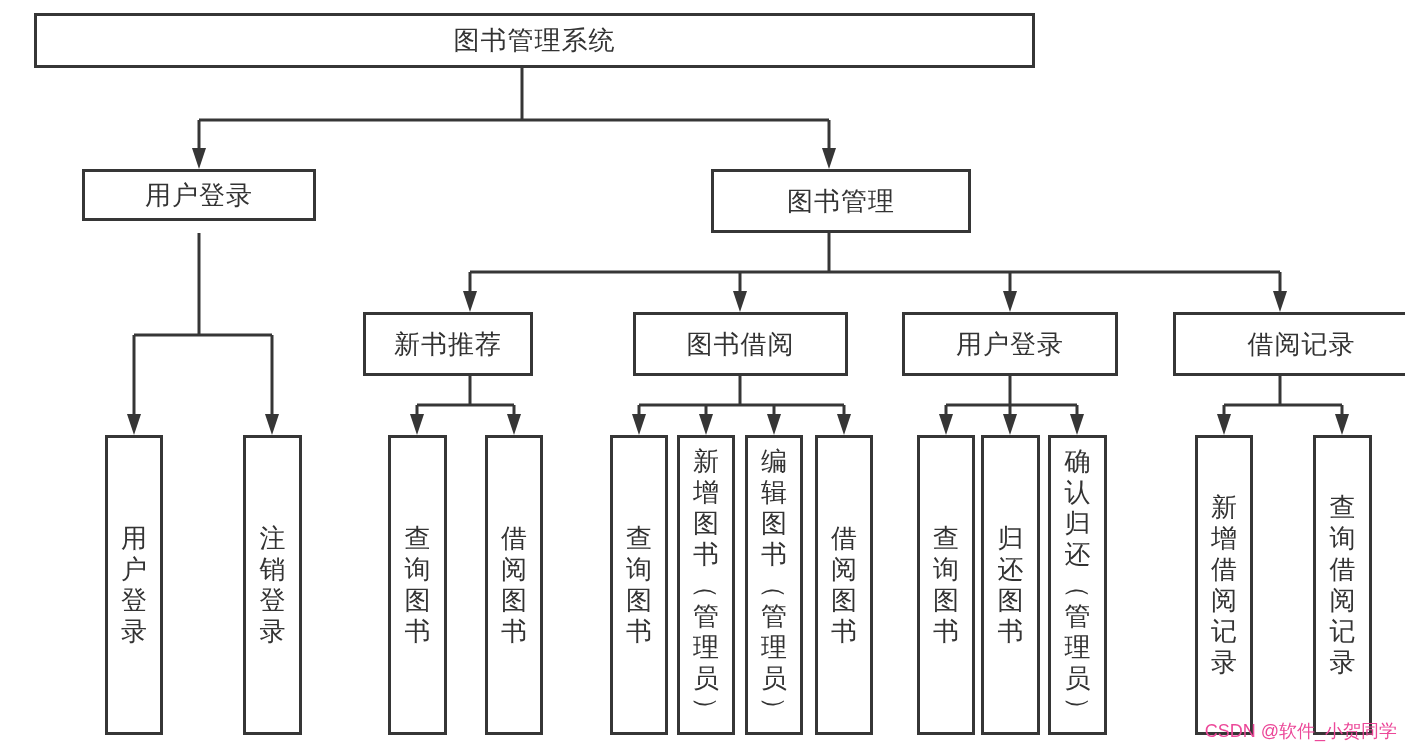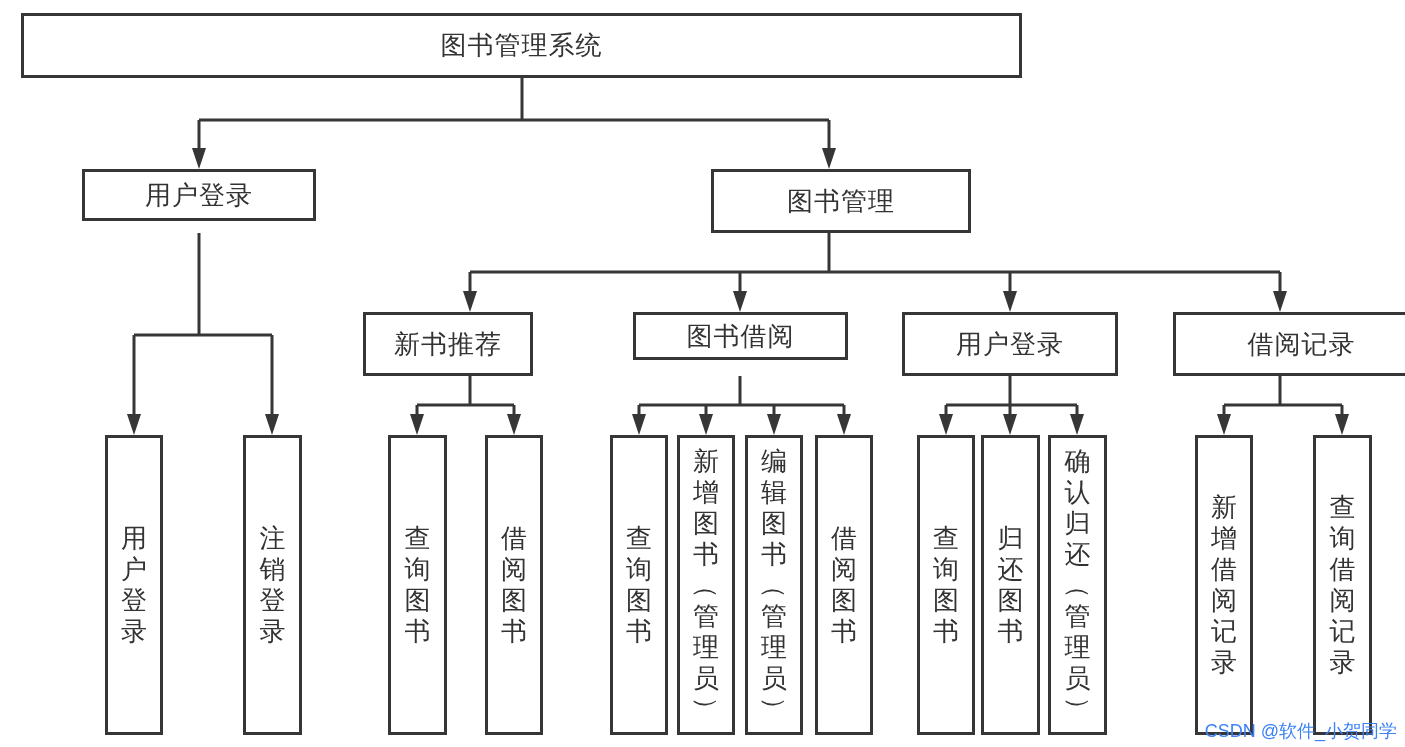--- a/index.html
+++ b/index.html
@@ -50,21 +50,21 @@
     height: 31px;
     line-height: 31px;
     text-align: center;
   }
   .vlabel div.rot { transform: rotate(90deg); }
   #watermark {
     position: absolute;
     right: 8px;
     bottom: 4px;
     font-size: 18px;
-    color: #3b82f6;
+    color: #ec4899;
     z-index: 5;
     white-space: nowrap;
   }
 </style>
 </head>
 <body>
 
 <div id="canvas">
 
   <svg id="connectors" viewBox="0 0 1405 747" xmlns="http://www.w3.org/2000/svg">
@@ -129,35 +129,35 @@
       <polygon points="767,414 781,414 774,435"></polygon>
       <polygon points="837,414 851,414 844,435"></polygon>
       <polygon points="939,414 953,414 946,435"></polygon>
       <polygon points="1003,414 1017,414 1010,435"></polygon>
       <polygon points="1070,414 1084,414 1077,435"></polygon>
       <polygon points="1217,414 1231,414 1224,435"></polygon>
       <polygon points="1335,414 1349,414 1342,435"></polygon>
     </g>
   </svg>
 
-  <div class="node h" style="left:21px;top:13px;width:1001px;height:65px">
+  <div class="node h" style="left:34px;top:13px;width:1001px;height:55px">
     <span>图书管理系统</span>
   </div>
 
   <div class="node h" style="left:82px;top:169px;width:234px;height:52px">
     <span>用户登录</span>
   </div>
   <div class="node h" style="left:711px;top:169px;width:260px;height:64px">
     <span>图书管理</span>
   </div>
 
   <div class="node h" style="left:363px;top:312px;width:170px;height:64px">
     <span>新书推荐</span>
   </div>
-  <div class="node h" style="left:633px;top:312px;width:215px;height:48px">
+  <div class="node h" style="left:633px;top:312px;width:215px;height:64px">
     <span>图书借阅</span>
   </div>
   <div class="node h" style="left:902px;top:312px;width:216px;height:64px">
     <span>用户登录</span>
   </div>
   <div class="node h" style="left:1173px;top:312px;width:257px;height:64px">
     <span>借阅记录</span>
   </div>
 
   <div class="node v" style="left:105px;width:58px">

